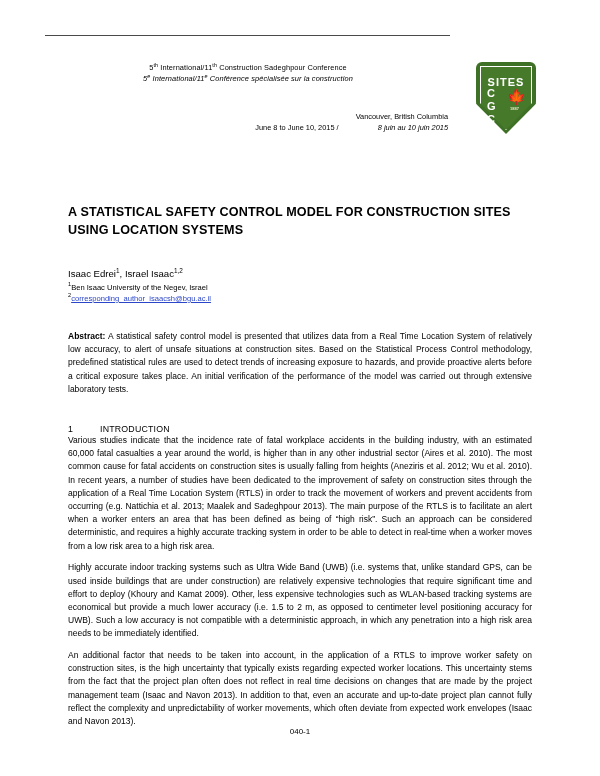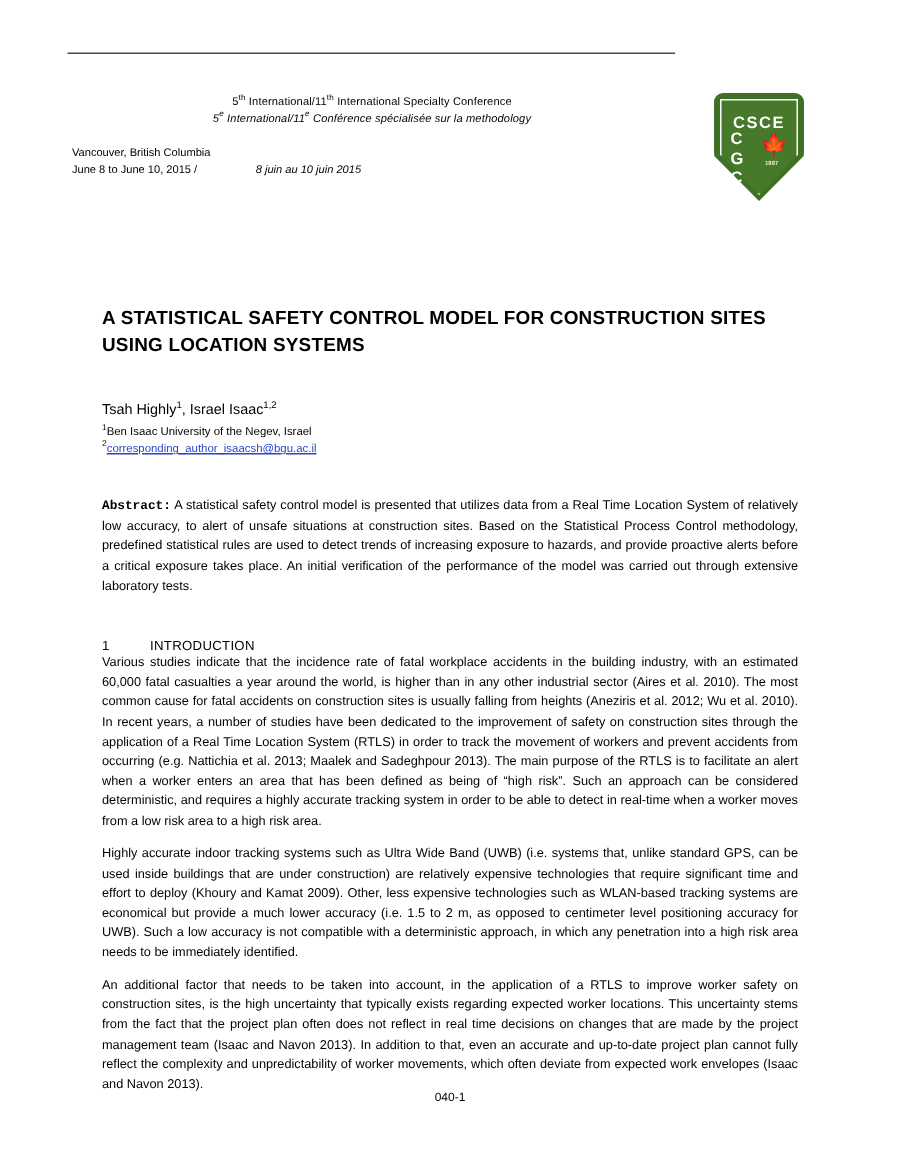--- a/index.html
+++ b/index.html
@@ -59,22 +59,22 @@
     left: 45px;
     top: 35px;
     width: 405px;
     height: 1px;
     background: #4a4a4a;
   }
 
   .venue-block {
     width: 400px;
     margin-left: 48px;
-    text-align: left;
-    margin-top: 12px;
+    text-align: right;
+    margin-top: 27px;
   }
   .venue-line-1 {
     font-size: 7.4px;
     line-height: 11px;
     white-space: nowrap;
   }
   .venue-line-2 {
     font-size: 7.4px;
     line-height: 11px;
     white-space: nowrap;
@@ -191,21 +191,21 @@
     text-decoration: underline;
     text-align: center;
   }
 
   .abstract {
     margin-top: 26px;
     font-size: 8.5px;
     line-height: 13.2px;
     text-align: justify;
   }
-  .abstract .lbl { font-weight: bold; font-family: Liberation Mono, monospace; }
+  .abstract .lbl { font-weight: bold; }
 
   .section-head {
     margin-top: 28px;
     font-size: 8.8px;
     font-weight: normal;
     letter-spacing: 0.2px;
   }
   .section-head .num {
     display: inline-block;
     width: 32px;
@@ -228,54 +228,54 @@
   }
 </style>
 </head>
 <body>
 
 <div class="page">
 
   <div class="header">
 
     <div class="header-text-block">
-      <div class="conf-line-1"><span>5</span><sup>th</sup><span> International/11</span><sup>th</sup><span> International Specialty Conference</span></div>
-      <div class="conf-line-2"><span>5</span><sup>e</sup><span> International/11</span><sup>e</sup><span> Conférence spécialisée sur la methodology</span></div>
+      <div class="conf-line-1"><span>5</span><sup>th</sup><span> International/11</span><sup>th</sup><span> Construction Sadeghpour Conference</span></div>
+      <div class="conf-line-2"><span>5</span><sup>e</sup><span> International/11</span><sup>e</sup><span> Conférence spécialisée sur la construction</span></div>
     </div>
 
     <div class="header-rule"></div>
 
     <div class="venue-block">
       <div class="venue-line-1">Vancouver, British Columbia</div>
       <div class="venue-line-2"><span>June 8 to June 10, 2015 / </span><span class="fr">8 juin au 10 juin 2015</span></div>
     </div>
 
     <div class="logo">
       <div class="shield">
         <div class="shield-outer"></div>
         <div class="shield-inner"></div>
         <div class="logo-letters">
-          <div class="logo-row-top">CSCE</div>
+          <div class="logo-row-top">SITES</div>
           <div class="logo-col-left">
             <div>C</div>
             <div>G</div>
             <div>C</div>
           </div>
           <div class="maple">🍁</div>
           <div class="logo-year">1887</div>
         </div>
       </div>
     </div>
   </div>
 
   <div class="content">
 
     <h1 class="doc-title">A STATISTICAL SAFETY CONTROL MODEL FOR CONSTRUCTION SITES USING LOCATION SYSTEMS</h1>
 
-    <div class="authors"><span>Tsah Highly</span><sup>1</sup><span>, </span><span>Israel Isaac</span><sup>1,2</sup></div>
+    <div class="authors"><span>Isaac Edrei</span><sup>1</sup><span>, </span><span>Israel Isaac</span><sup>1,2</sup></div>
 
     <div class="affil"><sup>1</sup><span>Ben Isaac University of the Negev, Israel</span></div>
 
     <div class="affil affil-link"><sup>2</sup><span class="linktext">corresponding_author_isaacsh@bgu.ac.il</span></div>
 
     <div class="abstract"><span class="lbl">Abstract:</span><span> A statistical safety control model is presented that utilizes data from a Real Time Location System of relatively low accuracy, to alert of unsafe situations at construction sites. Based on the Statistical Process Control methodology, predefined statistical rules are used to detect trends of increasing exposure to hazards, and provide proactive alerts before a critical exposure takes place. An initial verification of the performance of the model was carried out through extensive laboratory tests.</span></div>
 
     <div class="section-head"><span class="num">1</span><span>INTRODUCTION</span></div>
 
     <p class="para">Various studies indicate that the incidence rate of fatal workplace accidents in the building industry, with an estimated 60,000 fatal casualties a year around the world, is higher than in any other industrial sector (Aires et al. 2010).  The most common cause for fatal accidents on construction sites is usually falling from heights (Aneziris et al. 2012; Wu et al. 2010). In recent years, a number of studies have been dedicated to the improvement of safety on construction sites through the application of a Real Time Location System (RTLS) in order to track the movement of workers and prevent accidents from occurring (e.g. Nattichia et al. 2013; Maalek and Sadeghpour 2013). The main purpose of the RTLS is to facilitate an alert when a worker enters an area that has been defined as being of “high risk”.  Such an approach can be considered deterministic, and requires a highly accurate tracking system in order to be able to detect in real-time when a worker moves from a low risk area to a high risk area.</p>

